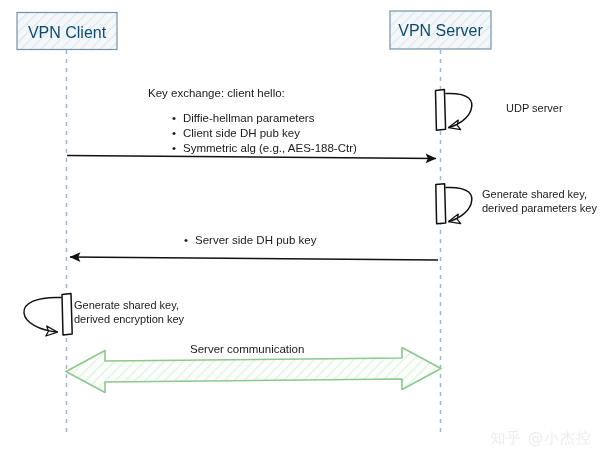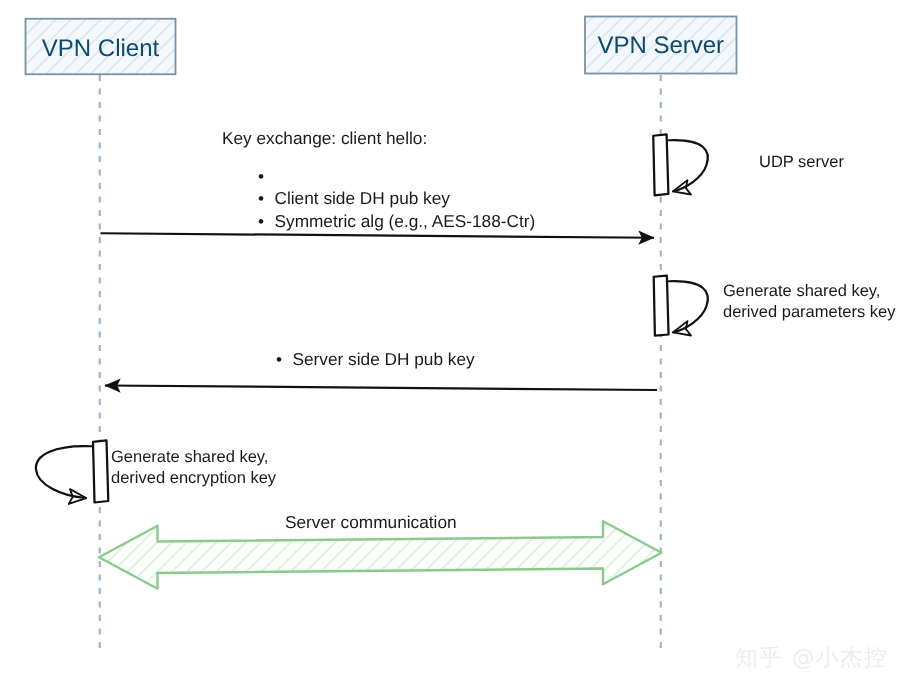--- a/index.html
+++ b/index.html
@@ -156,20 +156,21 @@
 
   <div class="actor-name" style="left:17px; top:24px; width:100px;">VPN Client</div>
 
   <div class="actor-name" style="left:390px; top:22px; width:101px;">VPN Server</div>
 
   <div class="msg-title" style="left:148px; top:87px;">Key exchange: client hello:</div>
 
   <div class="bullet-list" style="left:172px; top:111px;">
     <div class="bullet-row">
       <span class="bullet-dot">•</span>
+      <span>Diffie-hellman parameters</span>
     </div>
     <div class="bullet-row">
       <span class="bullet-dot">•</span>
       <span>Client side DH pub key</span>
     </div>
     <div class="bullet-row">
       <span class="bullet-dot">•</span>
       <span>Symmetric alg (e.g., AES-188-Ctr)</span>
     </div>
   </div>

